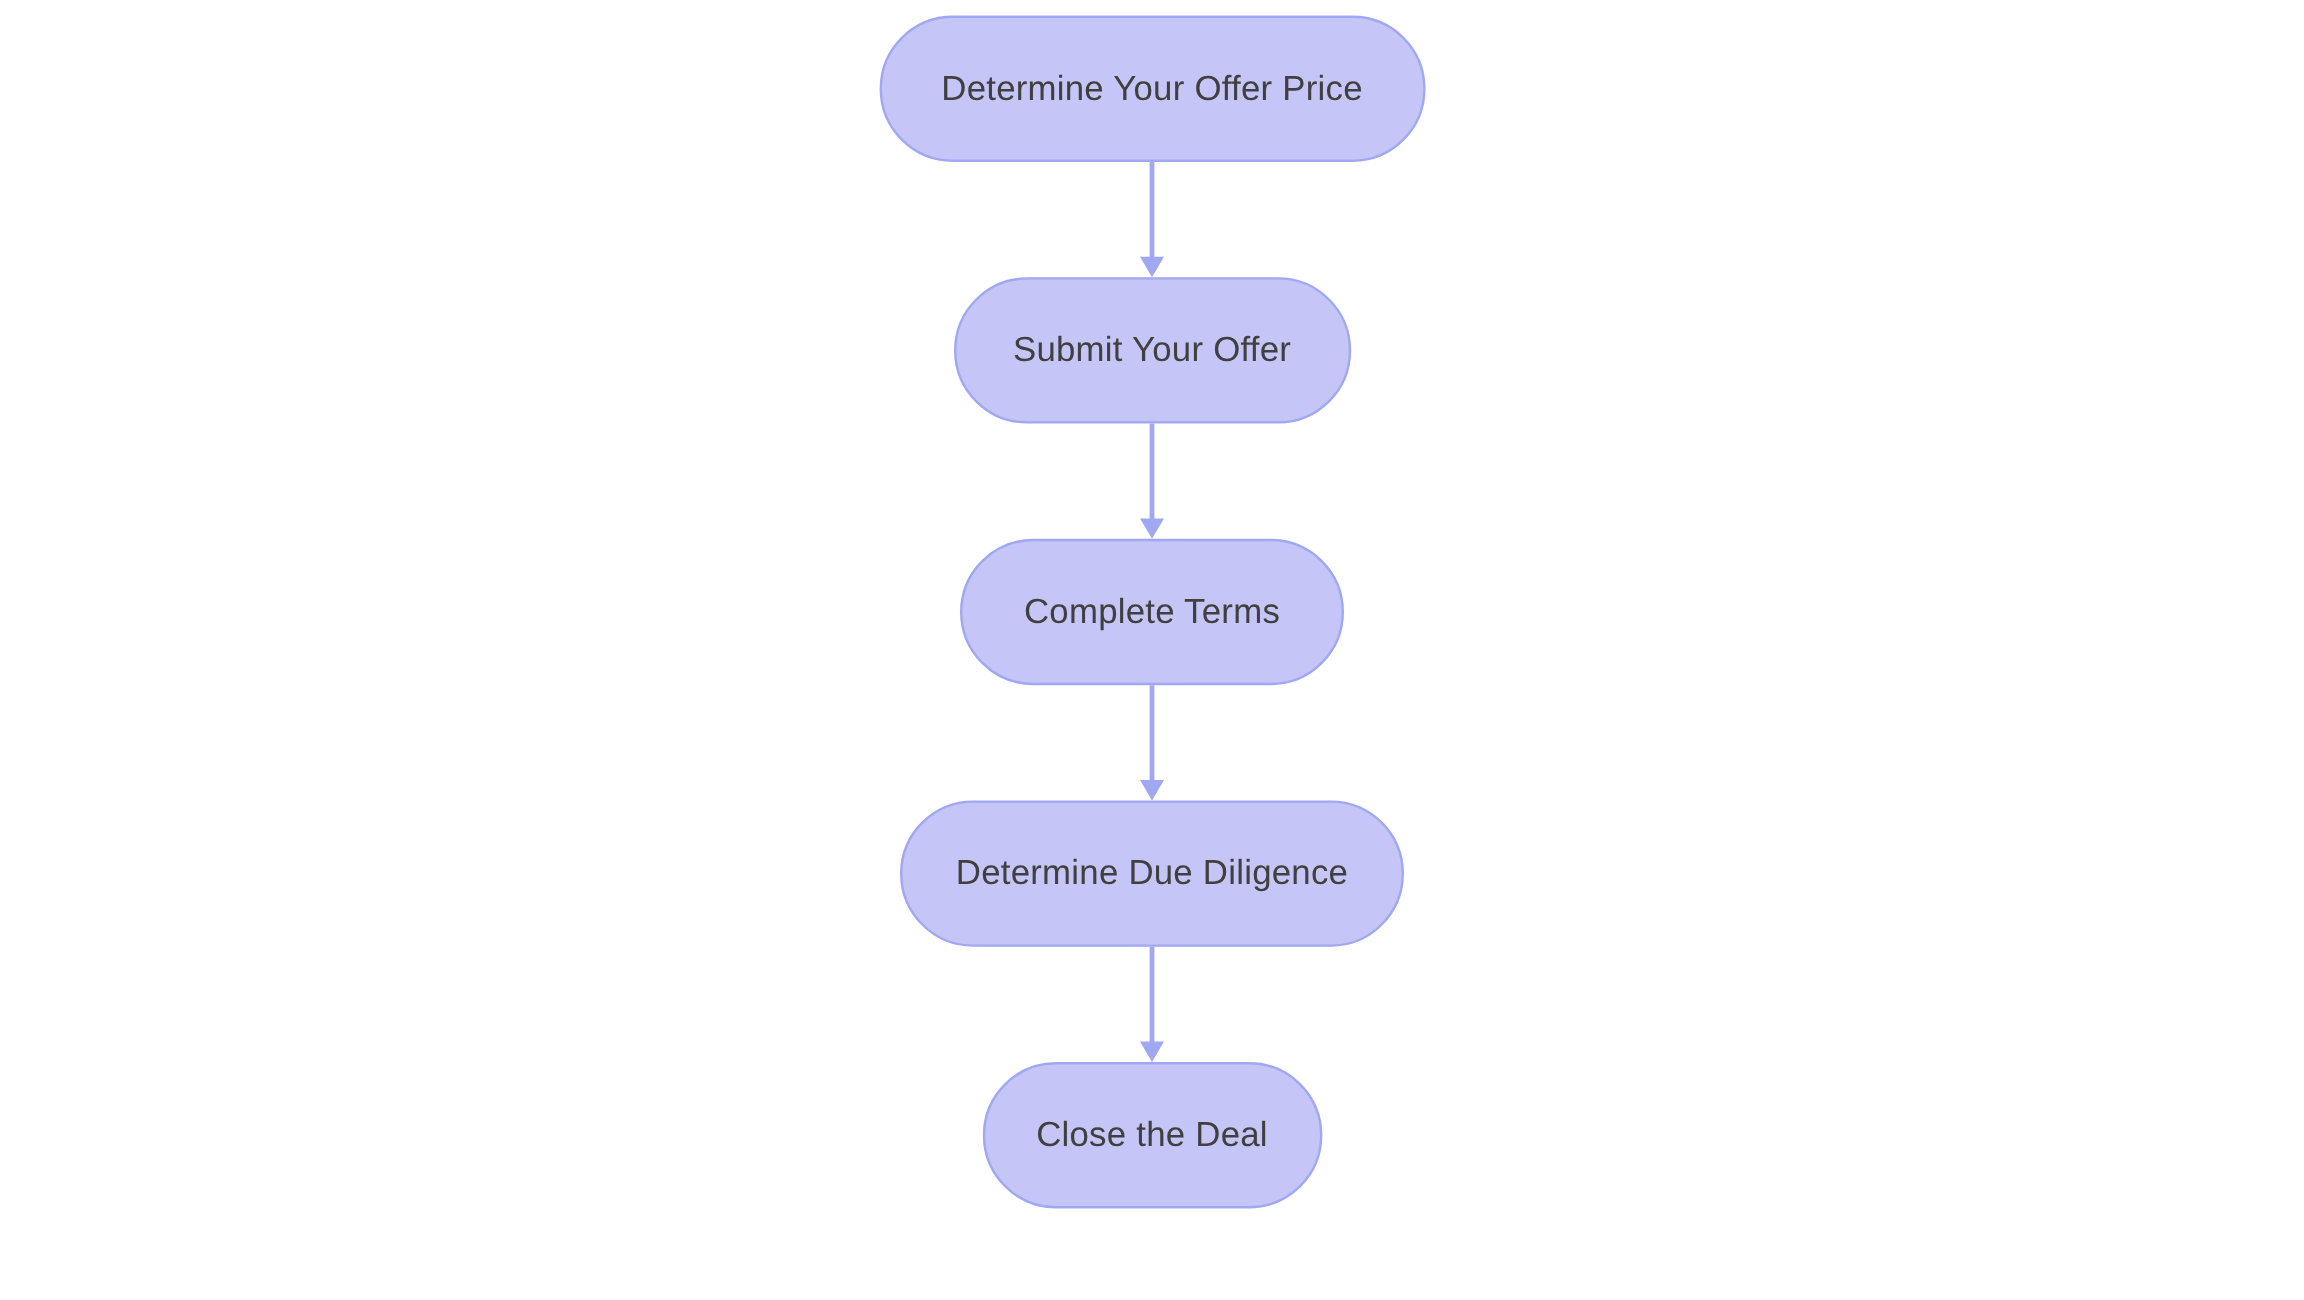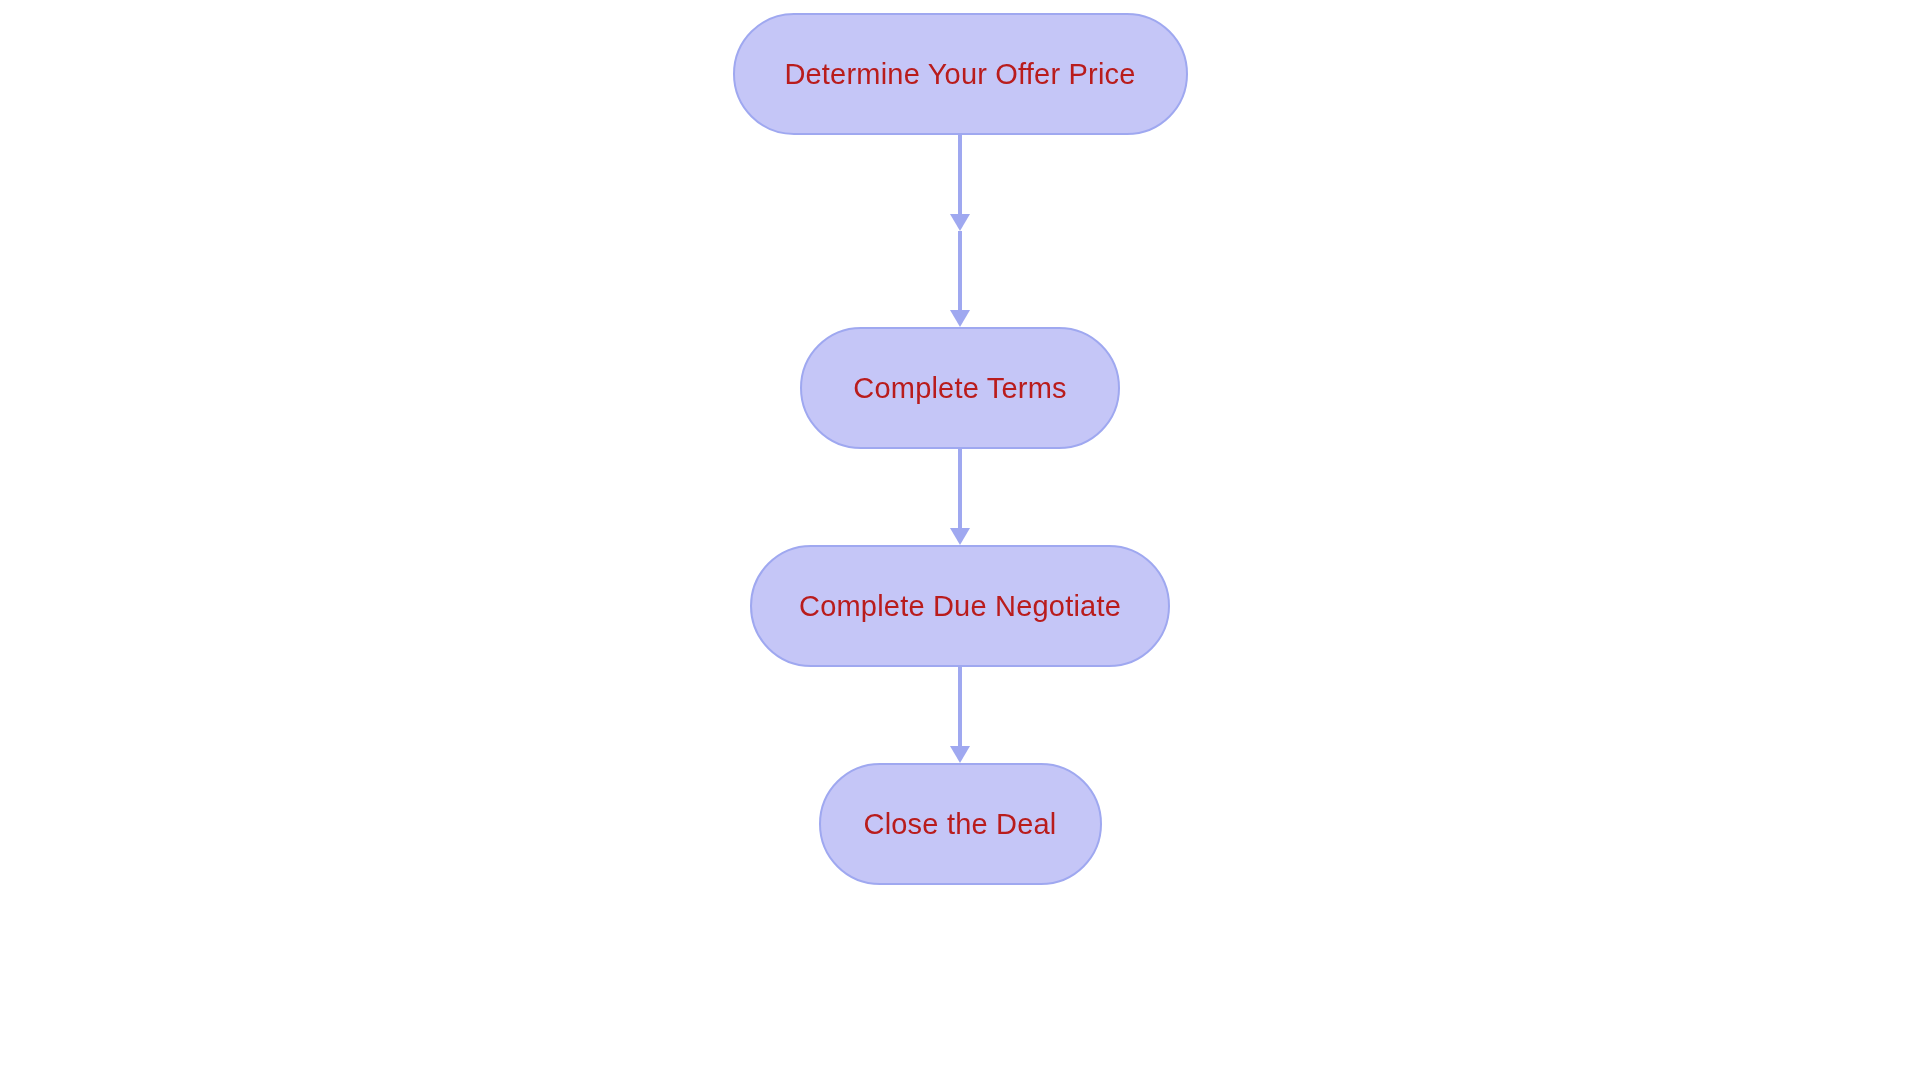--- a/index.html
+++ b/index.html
@@ -42,21 +42,21 @@
     border-radius: 61px;
     background: #c5c6f7;
     border: 2px solid #9fa8f0;
     display: flex;
     align-items: center;
     justify-content: center;
     flex: none;
   }
 
   .flow-node-label {
-    color: #b91c1c;
+    color: #404040;
     font-size: 29px;
     font-family: "Liberation Sans", "DejaVu Sans", sans-serif;
     font-weight: 400;
     letter-spacing: 0.2px;
     white-space: nowrap;
     line-height: 1;
   }
 
   
   .node-w-0 { width: 455px; }
@@ -100,37 +100,40 @@
 
     <div class="flow-node node-w-0">
       <span class="flow-node-label">Determine Your Offer Price</span>
     </div>
 
     <div class="flow-connector">
       <div class="conn-line"></div>
       <div class="conn-head"></div>
     </div>
 
+    <div class="flow-node node-w-1">
+      <span class="flow-node-label">Submit Your Offer</span>
+    </div>
 
     <div class="flow-connector">
       <div class="conn-line"></div>
       <div class="conn-head"></div>
     </div>
 
     <div class="flow-node node-w-2">
       <span class="flow-node-label">Complete Terms</span>
     </div>
 
     <div class="flow-connector">
       <div class="conn-line"></div>
       <div class="conn-head"></div>
     </div>
 
     <div class="flow-node node-w-3">
-      <span class="flow-node-label">Complete Due Negotiate</span>
+      <span class="flow-node-label">Determine Due Diligence</span>
     </div>
 
     <div class="flow-connector">
       <div class="conn-line"></div>
       <div class="conn-head"></div>
     </div>
 
     <div class="flow-node node-w-4">
       <span class="flow-node-label">Close the Deal</span>
     </div>

